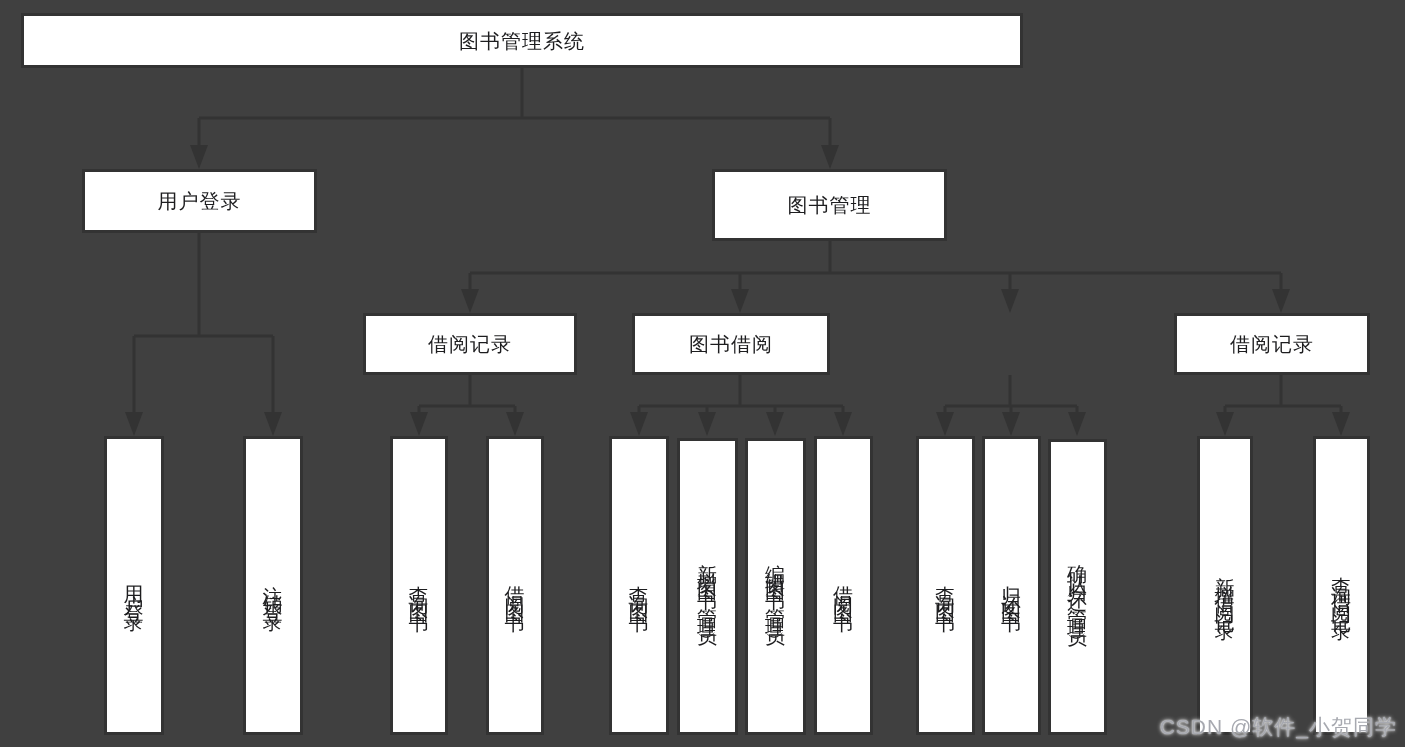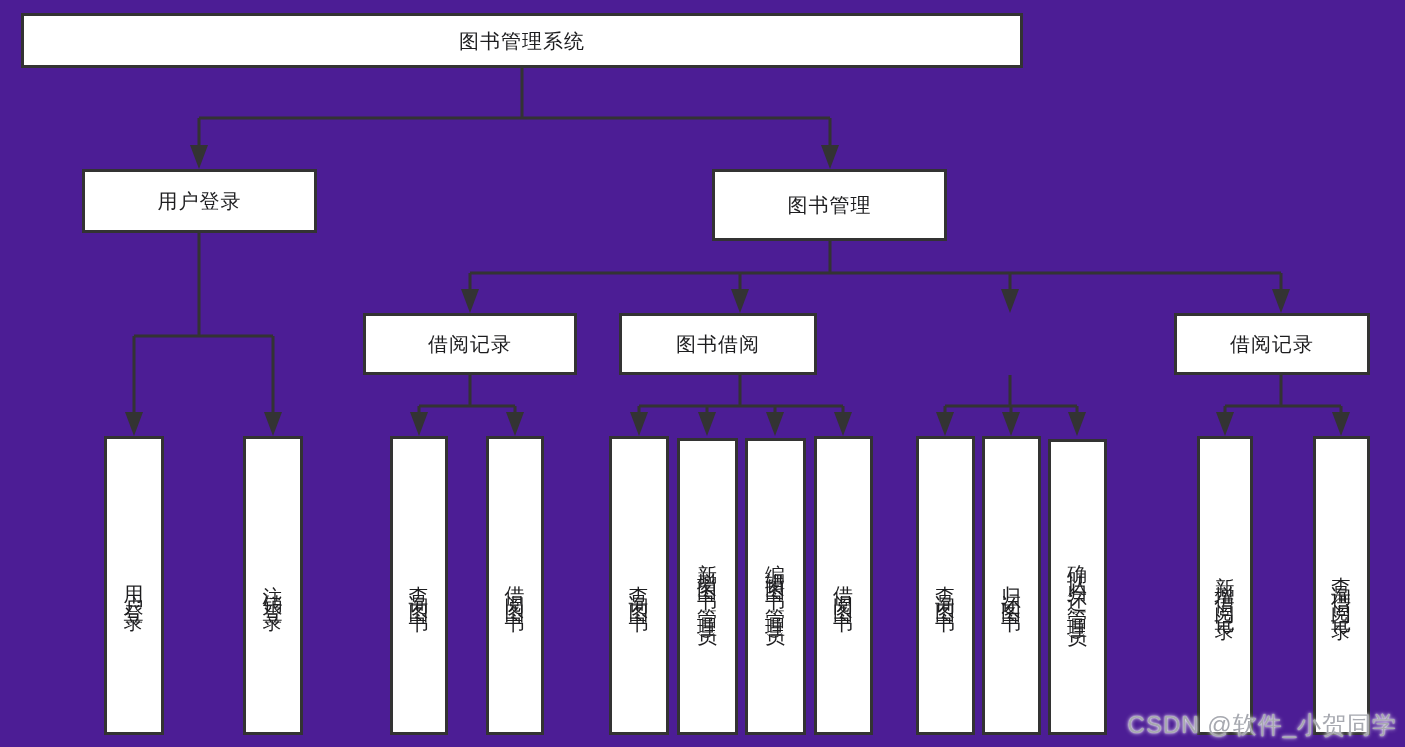--- a/index.html
+++ b/index.html
@@ -1,19 +1,19 @@
 <!DOCTYPE html>
 <html><head>
 <meta charset="utf-8">
 <style>
   html,body{margin:0;padding:0;background:#ffffff;}
   .canvas{
     position:relative;
     width:1405px;height:747px;
-    background:#4c1d95;
+    background:#404040;
     font-family:"Liberation Sans","DejaVu Sans",sans-serif;
     overflow:hidden;
   }
   .wires{position:absolute;left:0;top:0;z-index:0;}
   .box{
     position:absolute;
     box-sizing:border-box;
     border:3px solid #333333;
     background:#ffffff;
     color:#1d1d1f;
@@ -29,21 +29,21 @@
     writing-mode:vertical-rl;
     text-orientation:mixed;
     letter-spacing:9px;
     padding-top:4px;
   }
   .watermark{
     position:absolute;
     right:8px;
     bottom:6px;
     z-index:3;
-    font-size:24px;
+    font-size:21px;
     color:#a7a9b0;
     letter-spacing:1px;
     text-shadow:0 0 2px #ffffff, 0 0 4px #ffffff;
     white-space:nowrap;
   }
 </style>
 </head>
 <body>
 
 <div class="canvas">
@@ -87,21 +87,21 @@
       <polygon points="1332,412 1350,412 1341,436"></polygon>
     </g>
   </svg>
 
   <div class="box" style="left:21px;top:13px;width:1002px;height:55px">图书管理系统</div>
 
   <div class="box" style="left:82px;top:169px;width:235px;height:64px">用户登录</div>
   <div class="box" style="left:712px;top:169px;width:235px;height:72px">图书管理</div>
 
   <div class="box" style="left:363px;top:313px;width:214px;height:62px">借阅记录</div>
-  <div class="box" style="left:619px;top:313px;width:198px;height:62px">图书借阅</div>
+  <div class="box" style="left:632px;top:313px;width:198px;height:62px">图书借阅</div>
   <div class="box" style="left:1174px;top:313px;width:196px;height:62px">借阅记录</div>
 
   <div class="box vbox" style="left:104px;top:436px;width:60px;height:299px">用户登录</div>
   <div class="box vbox" style="left:243px;top:436px;width:60px;height:299px">注销登录</div>
 
   <div class="box vbox" style="left:390px;top:436px;width:58px;height:299px">查询图书</div>
   <div class="box vbox" style="left:486px;top:436px;width:58px;height:299px">借阅图书</div>
 
   <div class="box vbox" style="left:609px;top:436px;width:60px;height:299px">查询图书</div>
   <div class="box vbox" style="left:677px;top:438px;width:61px;height:297px">新增图书（管理员）</div>

